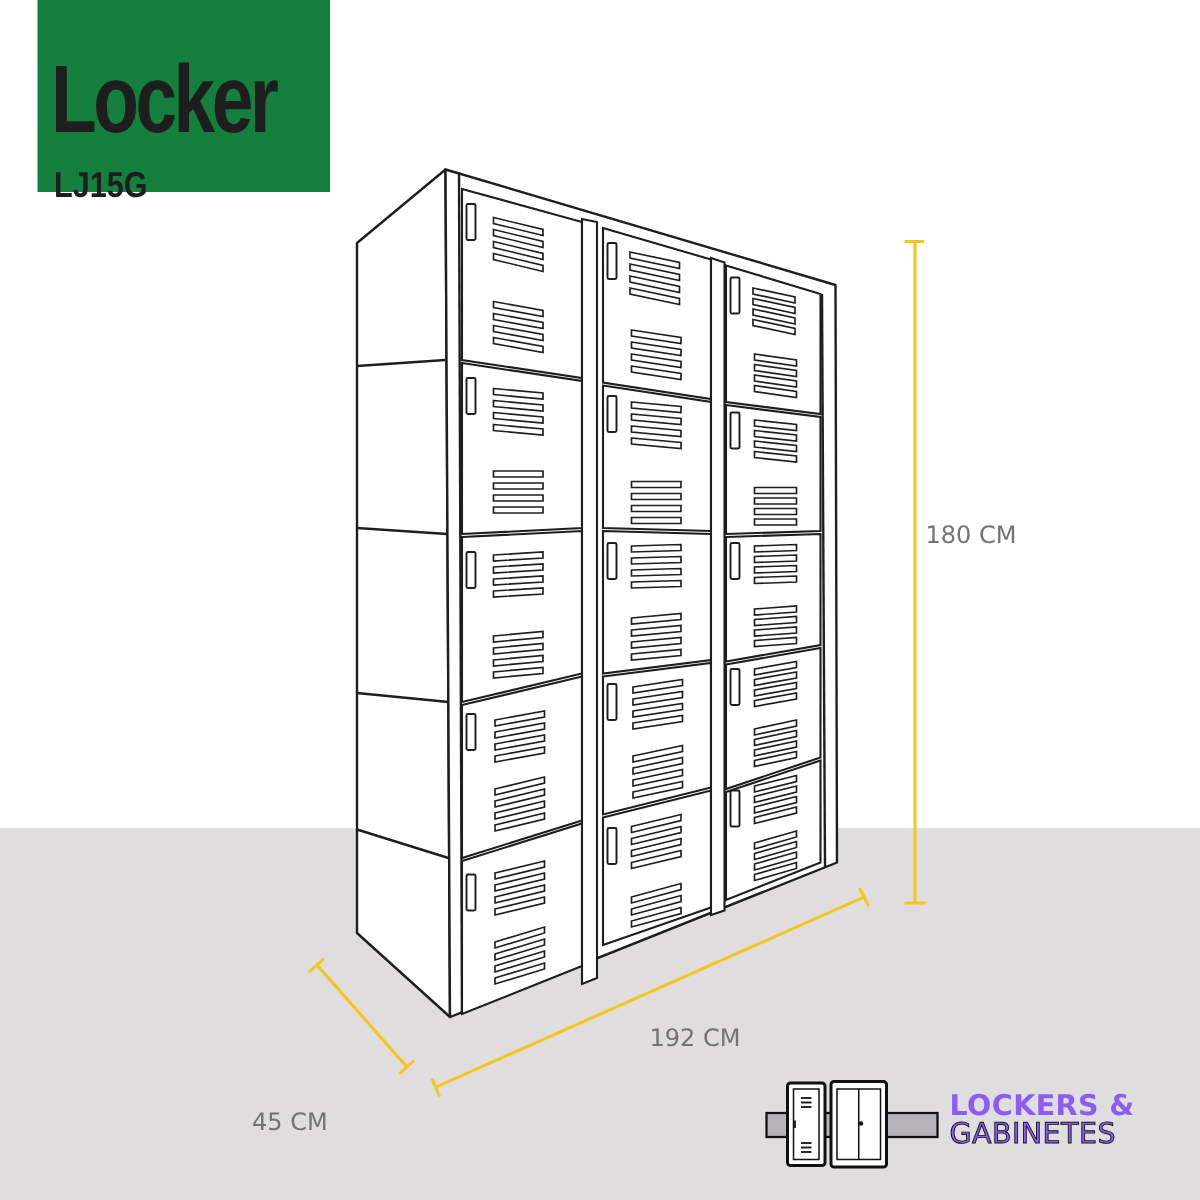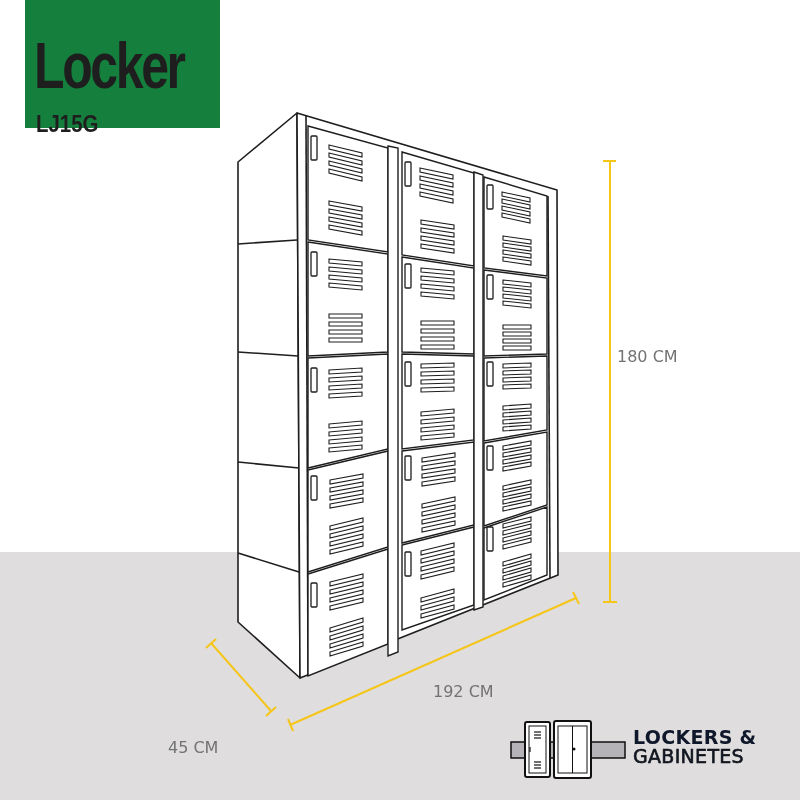--- a/index.html
+++ b/index.html
@@ -4,21 +4,21 @@
 <style>
   html, body { margin: 0; padding: 0; }
   body { width: 800px; height: 800px; position: relative; overflow: hidden; background: #ffffff; font-family: "Liberation Sans", sans-serif; }
   .floor { position: absolute; left: 0; top: 552px; width: 800px; height: 248px; background: #dfdddd; }
   .title-box { position: absolute; left: 25px; top: 0; width: 195px; height: 128px; background: #15803d; }
   .title-main { position: absolute; left: 9px; top: 34px; font-family: "Liberation Sans", sans-serif; font-weight: bold; font-size: 64px; line-height: 64px; color: #1e1e1e; letter-spacing: -3px; transform: scaleX(0.78); transform-origin: left top; }
   .title-sub { position: absolute; left: 11px; top: 112px; font-weight: bold; font-size: 24px; line-height: 24px; color: #1e1e1e; letter-spacing: 0px; transform: scaleX(0.85); transform-origin: left top; }
   svg.scene { position: absolute; left: 0; top: 0; }
   .dim-label { position: absolute; font-family: "DejaVu Sans", sans-serif; font-size: 16px; color: #737373; white-space: nowrap; }
   .brand { position: absolute; left: 508px; top: 716px; width: 280px; height: 64px; }
-  .brand-text { position: absolute; left: 125px; top: 12px; font-family: "DejaVu Sans", sans-serif; font-weight: bold; color: #0f172a; font-size: 19px; line-height: 19px; letter-spacing: 0.3px; }
+  .brand-text { position: absolute; left: 125px; top: 12px; font-family: "DejaVu Sans", sans-serif; font-weight: bold; color: #8b5cf6; font-size: 19px; line-height: 19px; letter-spacing: 0.3px; }
 </style>
 </head>
 <body>
 
 <div class="floor"></div>
 
 <div class="title-box">
   <div class="title-main">Locker</div>
   <div class="title-sub">LJ15G</div>
 </div>

